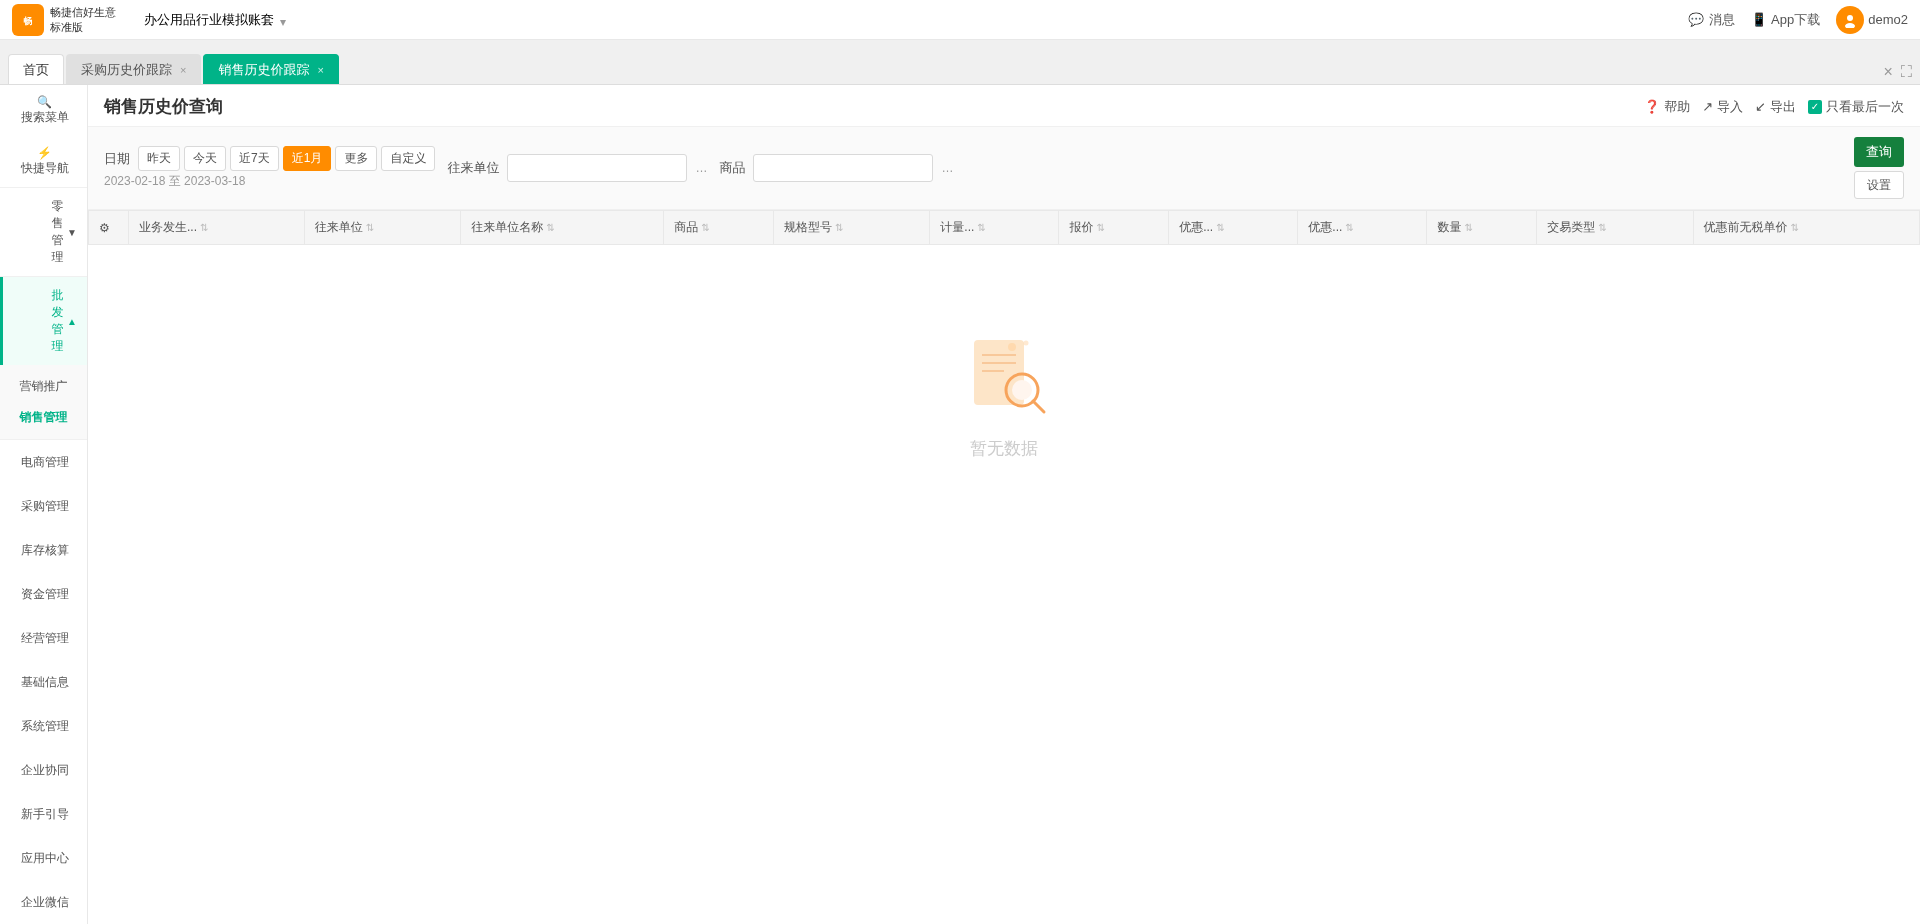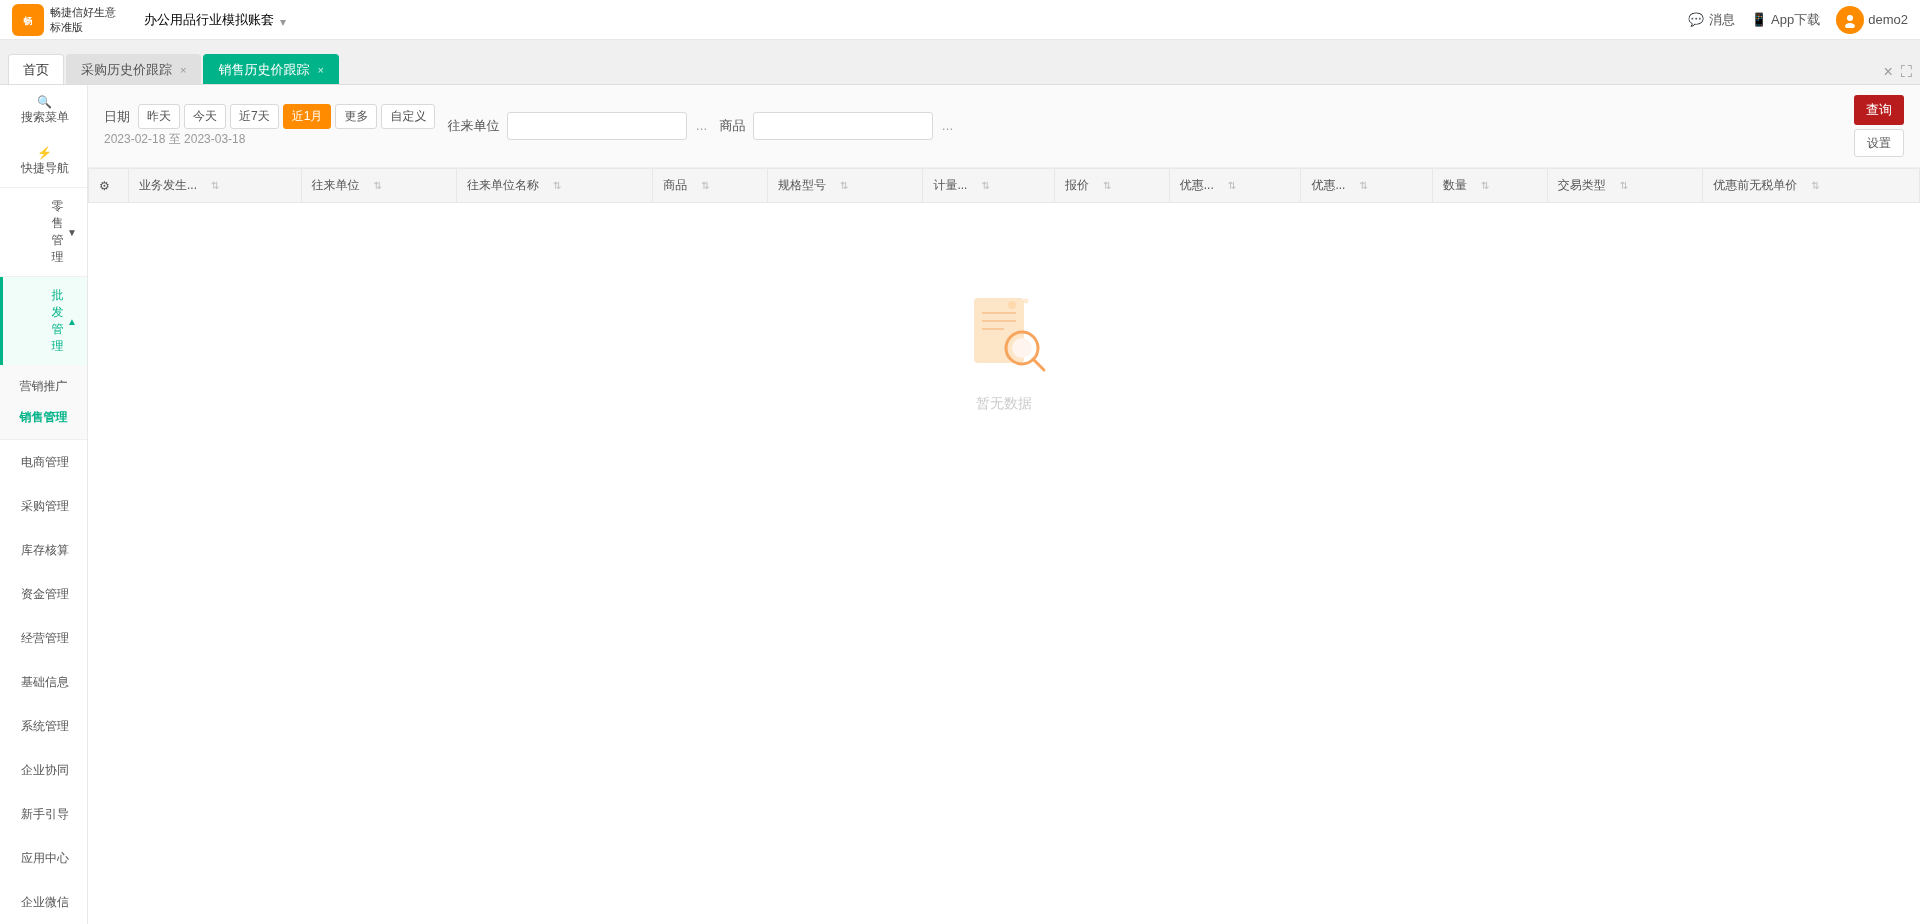--- a/index.html
+++ b/index.html
@@ -316,21 +316,21 @@
       background: #fff;
     }
     .filter-dots {
       color: #999;
       font-size: 12px;
       cursor: pointer;
     }
     .query-btn {
       height: 30px;
       padding: 0 8px;
-      background: #b91c1c;
+      background: #15803d;
       color: white;
       border: none;
       border-radius: 3px;
       font-size: 13px;
       cursor: pointer;
       white-space: nowrap;
     }
     .setting-btn {
       height: 28px;
       padding: 0 12px;
@@ -366,21 +366,21 @@
       color: #555;
       font-weight: normal;
       white-space: nowrap;
       position: sticky;
       top: 0;
       z-index: 1;
     }
     .data-table th .col-header {
       display: flex;
       align-items: center;
-      gap: 14px;
+      gap: 3px;
     }
     .sort-icon {
       color: #bbb;
       font-size: 10px;
     }
     .data-table td {
       border: 1px solid #f0f0f0;
       padding: 8px 10px;
       color: #333;
     }
@@ -398,21 +398,21 @@
       padding: 80px 20px;
       color: #bbb;
     }
     .empty-icon {
       width: 100px;
       height: 100px;
       margin-bottom: 12px;
       position: relative;
     }
     .empty-text {
-      font-size: 14px;
+      font-size: 17px;
       color: #ccc;
     }
   </style>
 </head>
 <body>
 
 <div class="top-header">
   <div class="top-header-left">
     <div class="logo-area">
       <div class="logo-icon">
@@ -547,20 +547,41 @@
         <span>企业微信</span>
       </div>
       <div class="sidebar-item">
         <span>畅会员</span>
       </div>
     </div>
   </div>
 
   <div class="content-area">
 
+    <div class="page-header">
+      <h2 class="page-title">销售历史价查询</h2>
+      <div class="page-actions">
+        <div class="page-action-btn">
+          <span>❓</span>
+          <span>帮助</span>
+        </div>
+        <div class="page-action-btn">
+          <span>↗</span>
+          <span>导入</span>
+        </div>
+        <div class="page-action-btn">
+          <span>↙</span>
+          <span>导出</span>
+        </div>
+        <label class="checkbox-label">
+          <div class="checkbox-teal">✓</div>
+          <span>只看最后一次</span>
+        </label>
+      </div>
+    </div>
 
     <div class="filter-bar">
       <div class="filter-date-group">
         <div class="filter-group">
           <span class="filter-label">日期</span>
           <div class="date-btns">
             <button class="date-btn">昨天</button>
             <button class="date-btn">今天</button>
             <button class="date-btn">近7天</button>
             <button class="date-btn active">近1月</button>

